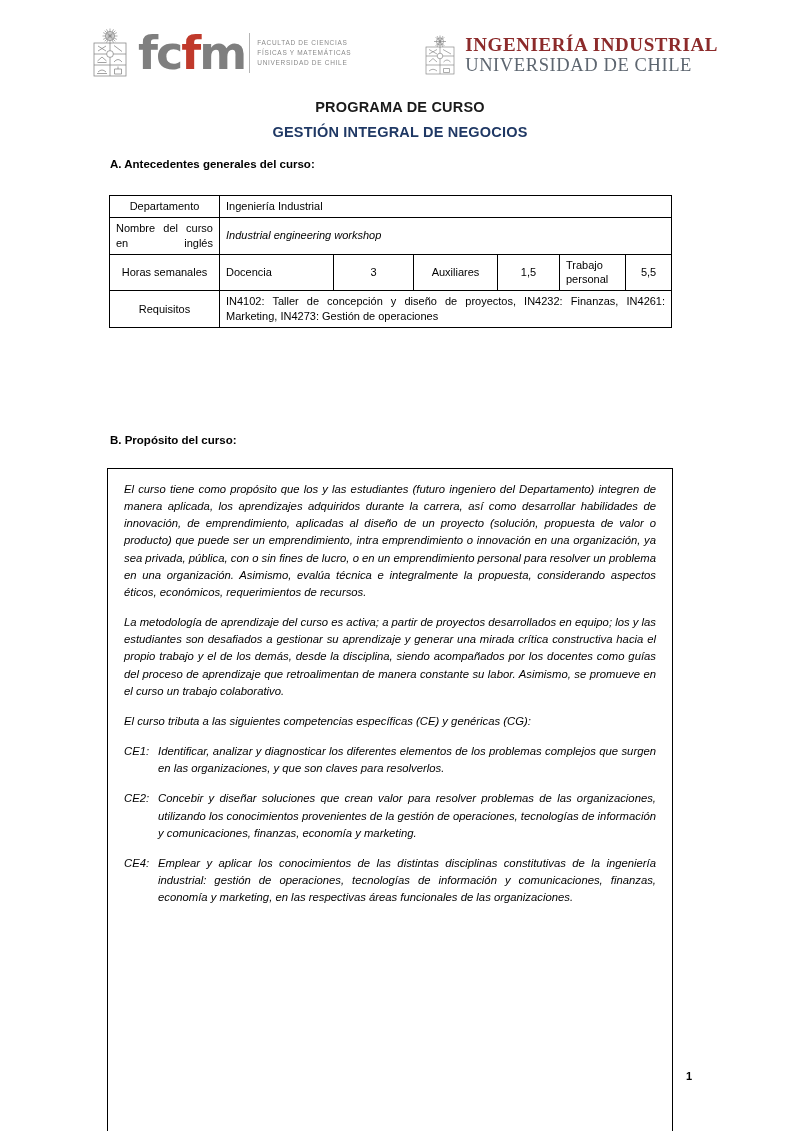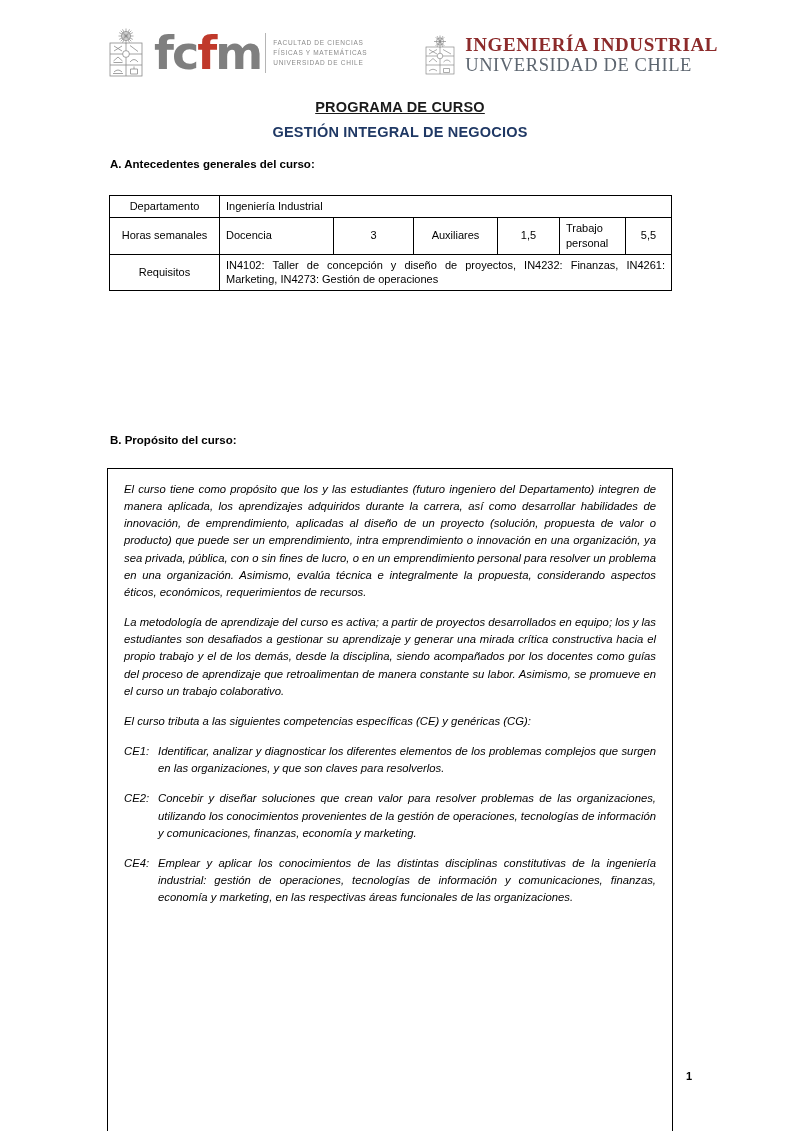--- a/index.html
+++ b/index.html
@@ -23,21 +23,21 @@
   
   .header {
     position: absolute;
     left: 0;
     top: 22px;
     width: 800px;
     height: 70px;
   }
   .logo-left {
     position: absolute;
-    left: 104px;
+    left: 88px;
     top: 6px;
     display: flex;
     align-items: center;
     gap: 0px;
   }
   .crest {
     width: 44px;
     height: 50px;
     flex: 0 0 auto;
   }
@@ -104,21 +104,20 @@
   .doc-title {
     position: absolute;
     left: 0;
     top: 99px;
     width: 800px;
     text-align: center;
     font-size: 14.5px;
     font-weight: bold;
     color: #1a1a1a;
     letter-spacing: 0.2px;
-    text-decoration: underline;
   }
   .doc-subtitle {
     position: absolute;
     left: 0;
     top: 124px;
     width: 800px;
     text-align: center;
     font-size: 14.5px;
     font-weight: bold;
     color: #1f3864;
@@ -327,20 +326,24 @@
         <col style="width:110px">
         <col style="width:114px">
         <col style="width:80px">
         <col style="width:84px">
         <col style="width:62px">
         <col style="width:66px">
         <col style="width:46px">
       </colgroup>
       <tbody>
         <tr>
+          <td class="lbl">Nombre del curso en inglés</td>
+          <td colspan="6" class="ital">Industrial engineering workshop</td>
+        </tr>
+        <tr>
           <td class="lbl-plain">Horas semanales</td>
           <td>Docencia</td>
           <td class="center">3</td>
           <td class="center">Auxiliares</td>
           <td class="center">1,5</td>
           <td>Trabajo personal</td>
           <td class="center">5,5</td>
         </tr>
         <tr>
           <td class="lbl-plain">Requisitos</td>

